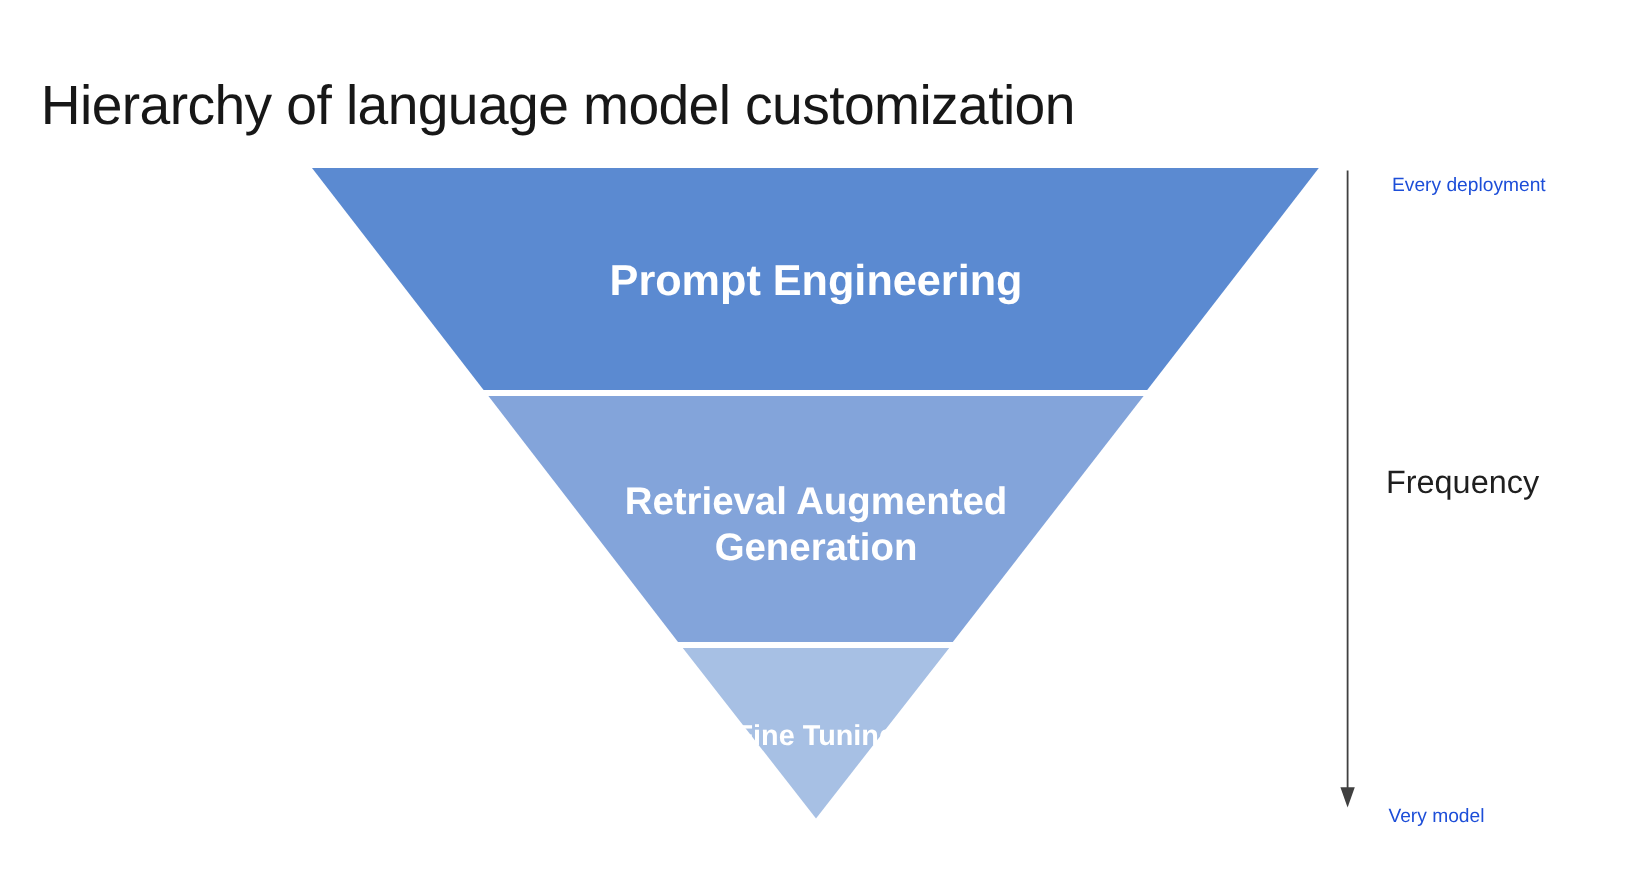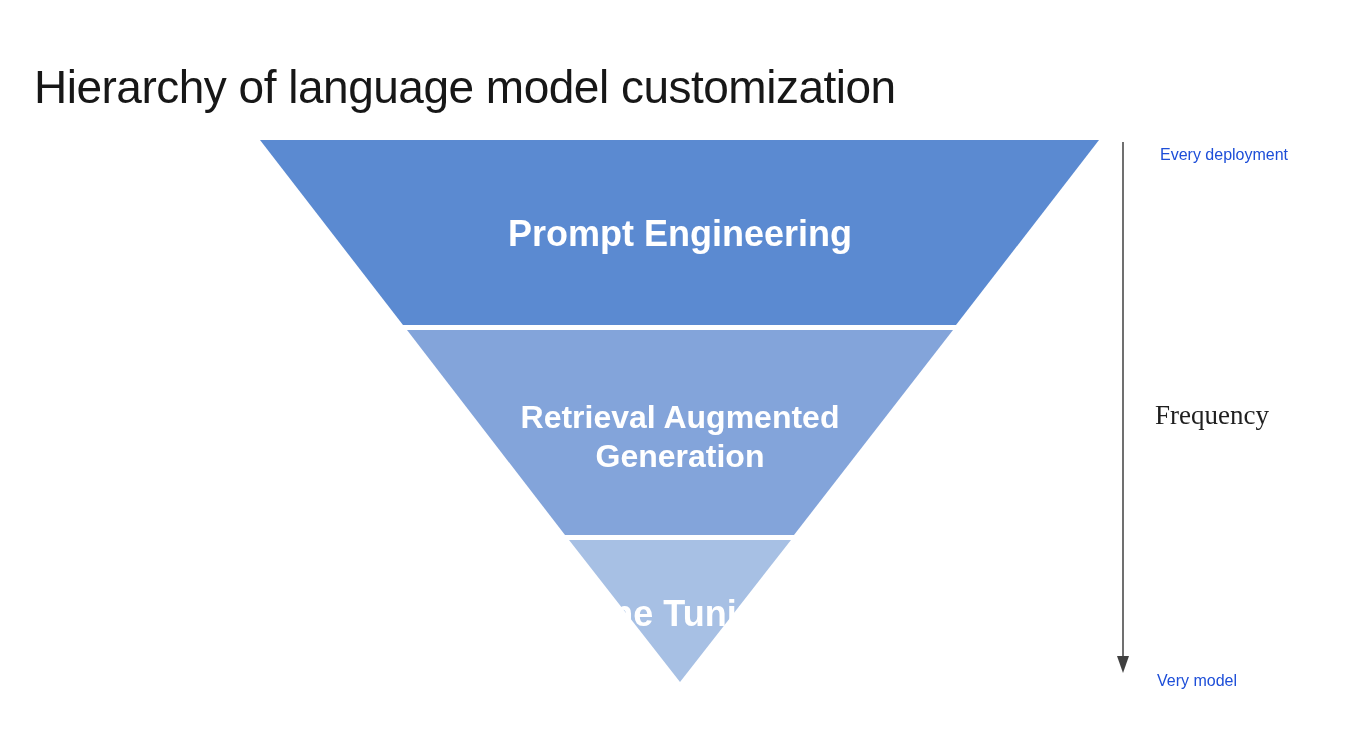--- a/index.html
+++ b/index.html
@@ -34,39 +34,38 @@
     position: absolute;
     left: 280px; width: 800px;
     text-align: center;
     color: #ffffff;
     font-weight: 700;
     white-space: pre-line;
     pointer-events: none;
   }
   .seg-label.seg1 { top: 213px; font-size: 36px; line-height: 42px; }
   .seg-label.seg2 { top: 398px; font-size: 32px; line-height: 39px; }
-  .seg-label.seg3 { top: 596px; font-size: 36px; line-height: 35px; }
+  .seg-label.seg3 { top: 596px; font-size: 24px; line-height: 35px; }
 
   .axis-label {
     position: absolute;
     color: #1d4ed8;
     font-size: 16px;
     line-height: 19px;
     white-space: nowrap;
   }
   .axis-label.top    { left: 1160px; top: 145px; }
   .axis-label.bottom { left: 1157px; top: 671px; }
   .axis-title {
     position: absolute;
-    left: 1155px; top: 399px;
+    left: 1155px; top: 386px;
     color: #1f1f1f;
     font-size: 27px;
     line-height: 32px;
     white-space: nowrap;
-    font-family: Liberation Serif, serif;
   }
 </style>
 </head>
 <body>
 
 <div class="slide">
 
   <div class="page-title">Hierarchy of language model customization</div>
 
   <svg class="funnel-svg" viewBox="0 0 1366 732" xmlns="http://www.w3.org/2000/svg">

